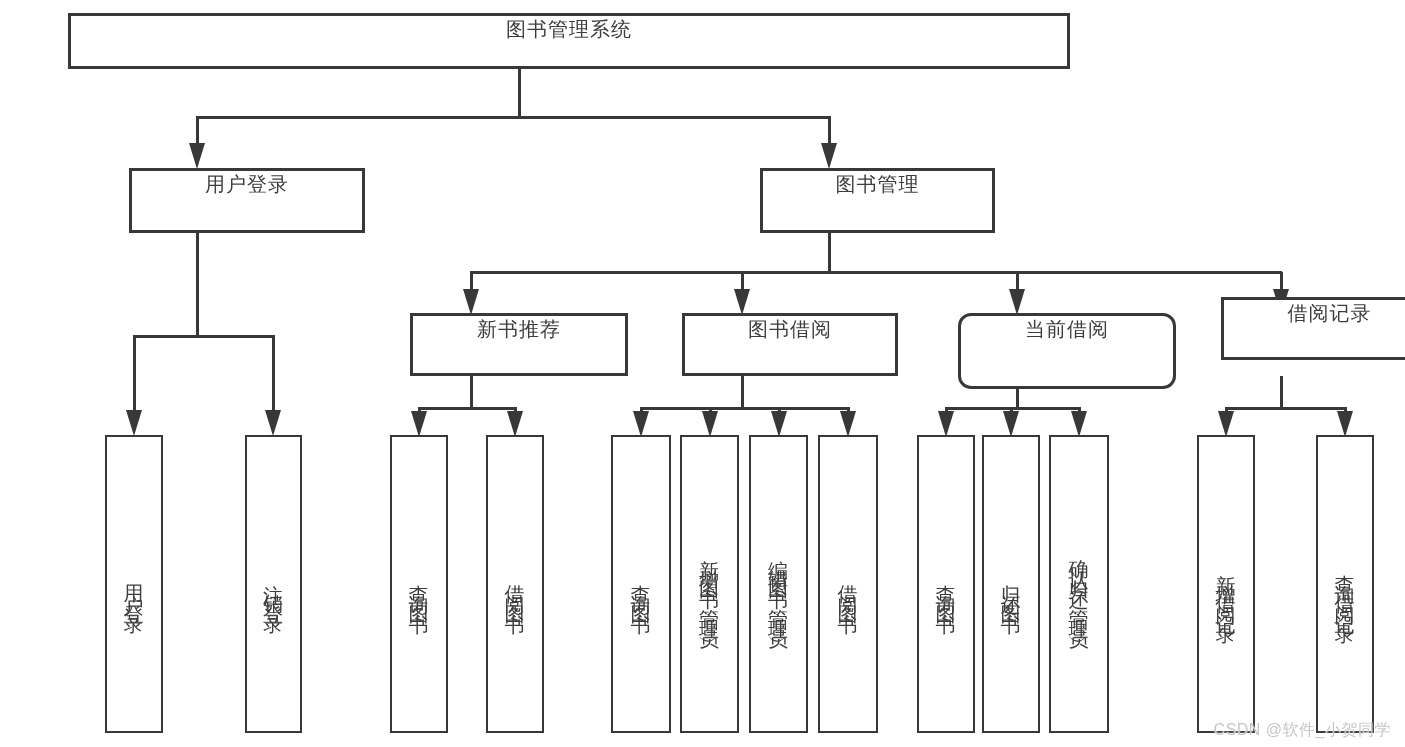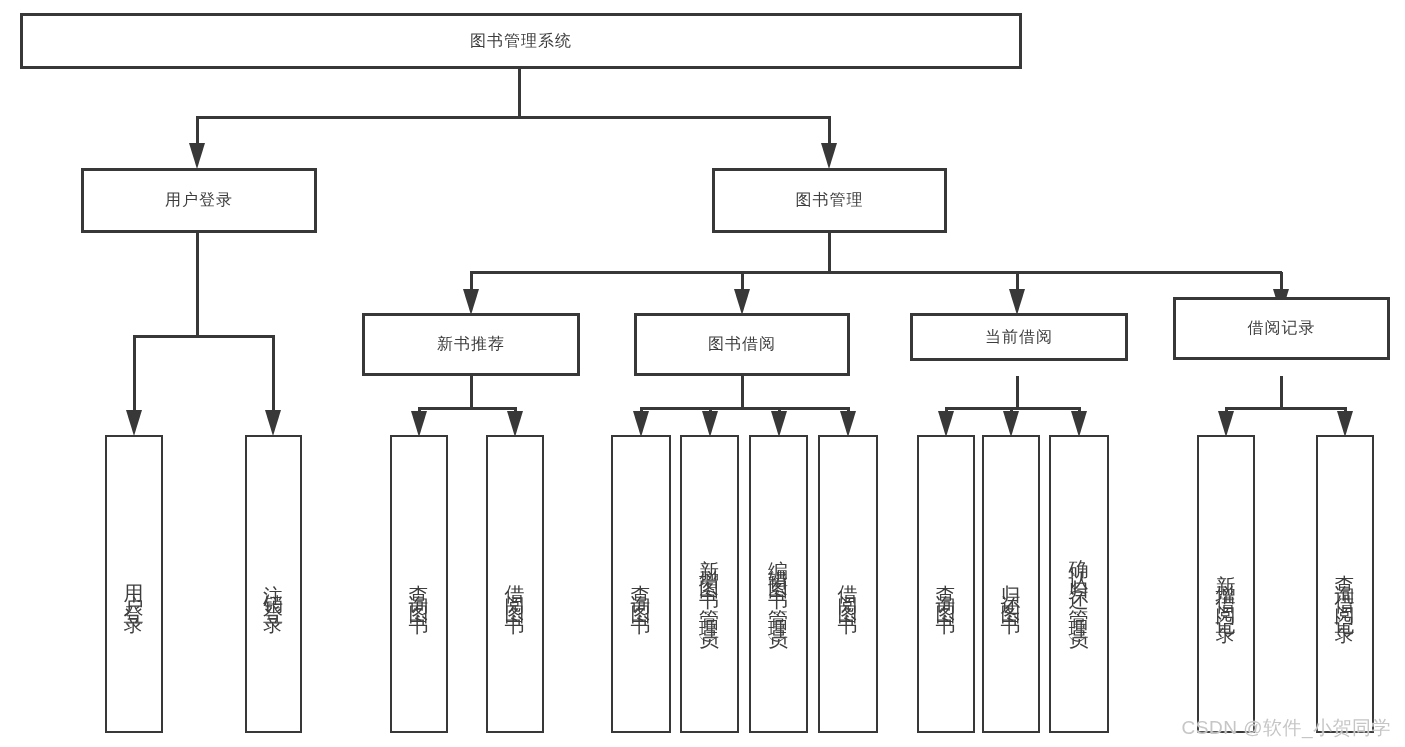--- a/index.html
+++ b/index.html
@@ -19,26 +19,27 @@
     background: var(--background);
     overflow: hidden;
   }
 
   
   .node {
     position: absolute;
     background: var(--background);
     border: 3px solid var(--line);
     display: flex;
-    align-items: center;
+    align-items: flex-start;
     justify-content: center;
     color: var(--text);
-    font-size: 16px;
+    font-size: 20px;
     letter-spacing: 1px;
     z-index: 2;
+    margin-left: 48px;
   }
   .leaf {
     position: absolute;
     top: 435px;
     height: 298px;
     background: var(--background);
     border: 2px solid var(--line);
     display: flex;
     align-items: center;
     justify-content: center;
@@ -88,21 +89,21 @@
     border-left: 8px solid transparent;
     border-right: 8px solid transparent;
     border-top: 26px solid var(--line);
   }
 
   
   .watermark {
     position: absolute;
     right: 14px;
     bottom: 6px;
-    font-size: 19px;
+    font-size: 16px;
     color: var(--watermark);
     text-shadow: 0 0 2px #ffffff;
     letter-spacing: 0.5px;
     z-index: 3;
   }
 </style>
 </head>
 <body>
 
 <div class="canvas">
@@ -160,21 +161,21 @@
     </div>
 
   <div class="node" style="left:712px; top:168px; width:235px; height:65px;">
       <span>图书管理</span>
     </div>
 
   <div class="node" style="left:634px; top:313px; width:216px; height:63px;">
       <span>图书借阅</span>
     </div>
 
-  <div class="node" style="left:910px; top:313px; width:218px; height:48px;">
+  <div class="node" style="left:910px; top:313px; width:218px; height:76px;border-radius:13px;">
       <span>当前借阅</span>
     </div>
 
   <div class="node" style="left:1173px; top:297px; width:217px; height:63px;">
       <span>借阅记录</span>
     </div>
 
   <div class="leaf" style="left:105px; width:58px;">
       <span class="vtext">用户登录</span>
     </div>

